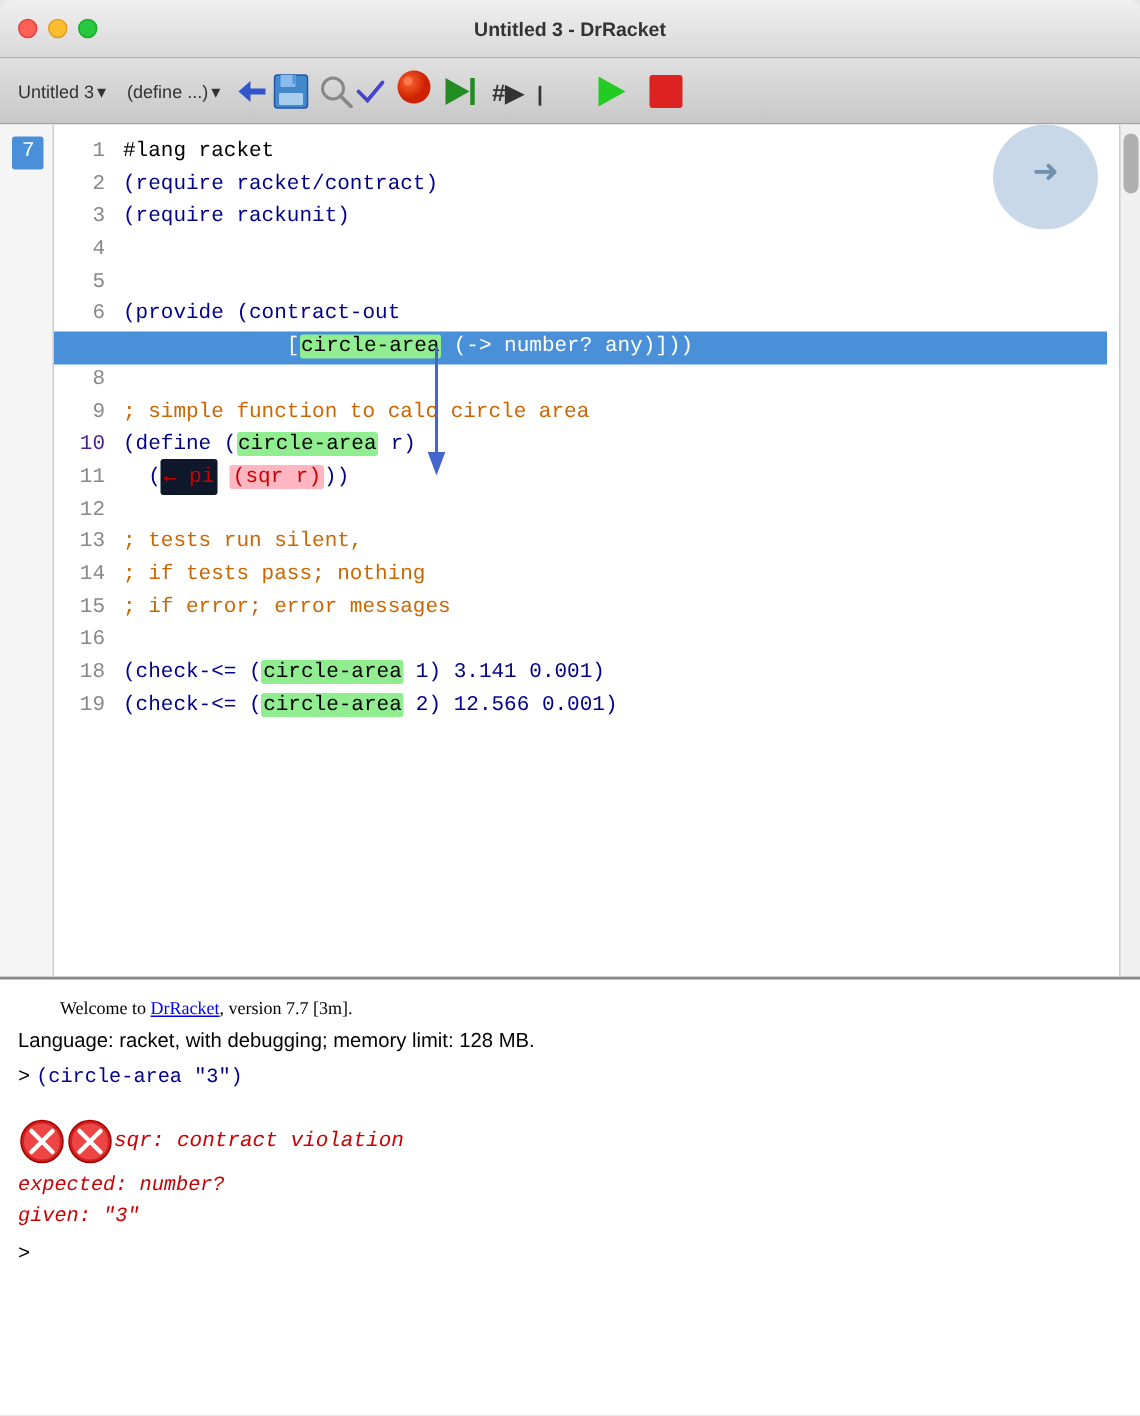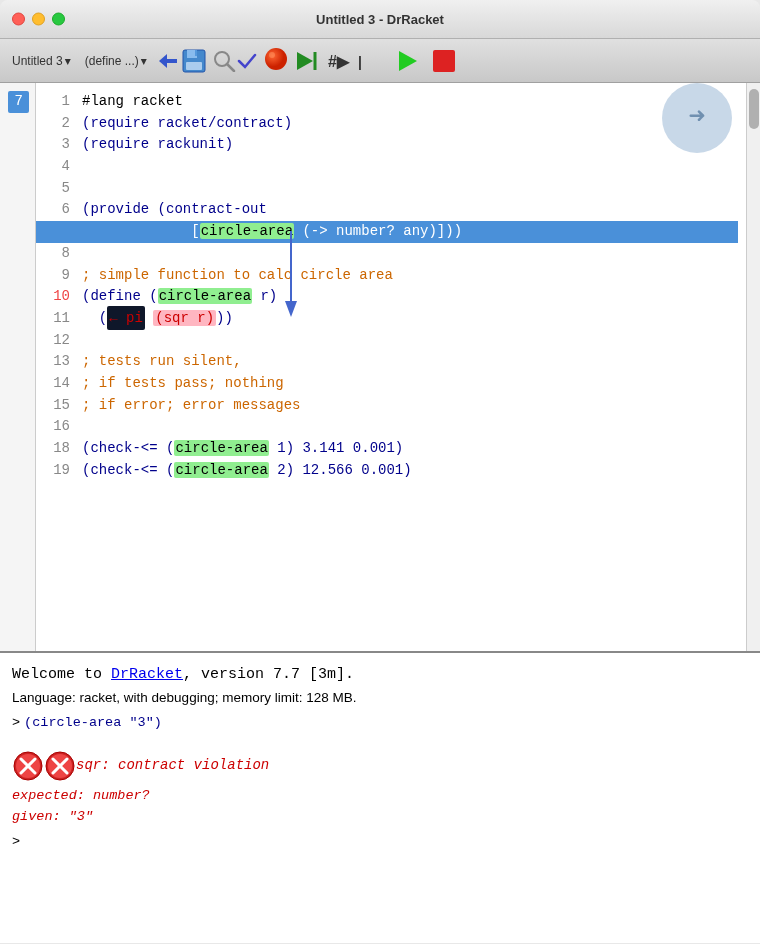--- a/index.html
+++ b/index.html
@@ -185,23 +185,24 @@
       flex: 1;
       background: white;
       padding: 10px 12px;
       font-family: 'Courier New', Courier, monospace;
       font-size: 13.5px;
       line-height: 1.55;
       overflow: hidden;
     }
     .repl-welcome {
       color: #000;
-      font-family: Liberation Mono, monospace;
-      font-size: 15px;
+      font-family: Liberation Serif, serif;
+      font-size: 12px;
       margin-bottom: 2px;
+      margin-left: 28px;
     }
     .repl-welcome a {
       color: #0000ee;
       text-decoration: underline;
     }
     .repl-lang {
       color: #000;
       font-family: -apple-system, BlinkMacSystemFont, sans-serif;
       font-size: 13.5px;
       margin-bottom: 4px;
@@ -424,21 +425,21 @@
           <span style="display:inline-block;min-width:36px;text-align:right;color:#888;padding-right:12px;">8</span>
           <span>&nbsp;</span>
         </div>
 
         <div class="code-line">
           <span style="display:inline-block;min-width:36px;text-align:right;color:#888;padding-right:12px;">9</span>
           <span style="color:#cc6600;">; simple function to calc circle area</span>
         </div>
 
         <div class="code-line">
-          <span style="display:inline-block;min-width:36px;text-align:right;color:#ef4444;padding-right:12px;">10</span>
+          <span style="display:inline-block;min-width:36px;text-align:right;color:#4c1d95;padding-right:12px;">10</span>
           <span style="color:#00008b;">(define (<span style="background:#90ee90;color:#000;border-radius:2px;padding:0 1px;">circle-area</span><span style="color:#00008b;"> r)</span></span>
         </div>
 
         <div class="code-line">
           <span style="display:inline-block;min-width:36px;text-align:right;color:#888;padding-right:12px;">11</span>
           <span style="color:#00008b;">  (<span style="background:#0f172a;color:#cc0000;border-radius:2px;padding:4px 2px;">← pi</span> <span style="background:#ffb6c1;color:#cc0000;border-radius:2px;padding:0 2px;">(sqr r)</span>))</span>
         </div>
 
         <div class="code-line">
           <span style="display:inline-block;min-width:36px;text-align:right;color:#888;padding-right:12px;">12</span>

